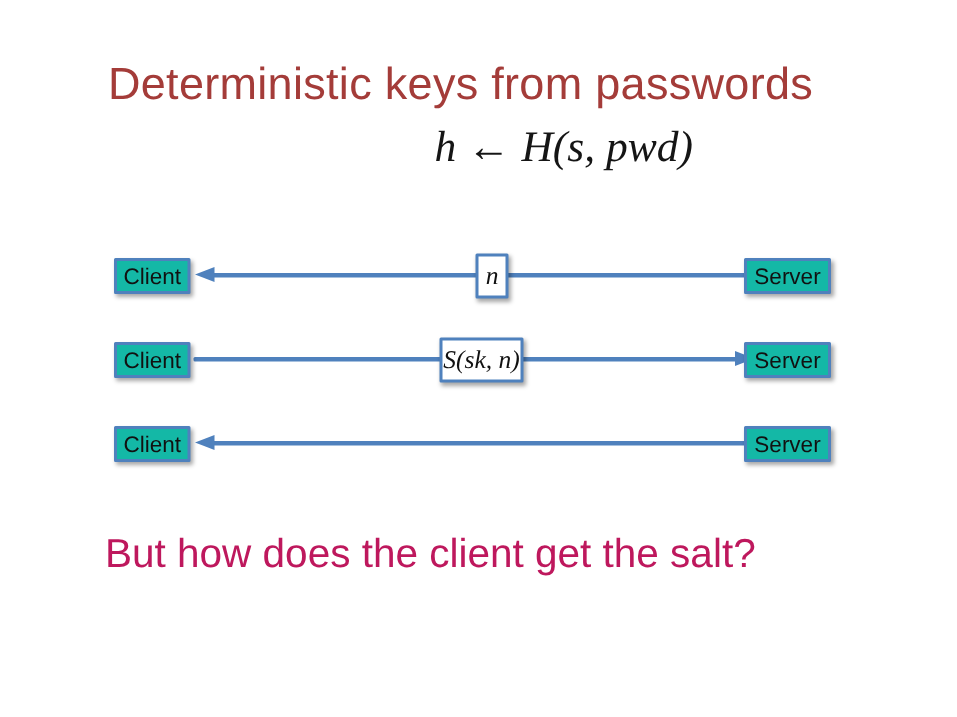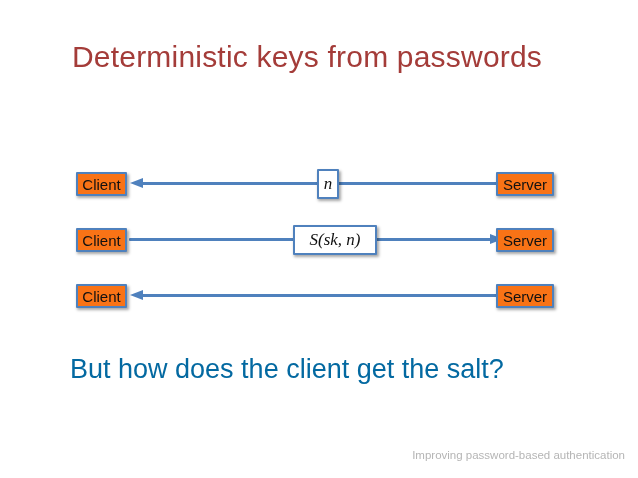--- a/index.html
+++ b/index.html
@@ -33,21 +33,21 @@
   }
   
   .msc-row{position:absolute;left:0;width:638px;height:24px;}
   .row-1{top:172px;}
   .row-2{top:228px;}
   .row-3{top:284px;}
   .actor-box{
     position:absolute;top:0;height:24px;
     box-sizing:border-box;
     border:2px solid #4F81BD;
-    background:#f97316;
+    background:#14b8a6;
     box-shadow:1.5px 2px 3px rgba(0,0,0,0.35);
     border-radius:1px;
     display:flex;align-items:center;justify-content:center;
     font-size:15px;color:#111;
   }
   .client-box{left:76px;width:51px;}
   .server-box{left:496px;width:58px;}
   .msc-line{
     position:absolute;top:10px;height:3px;
     background:#4F81BD;border-radius:1px;
@@ -65,45 +65,46 @@
     background:#fff;
     box-shadow:1.5px 2px 3px rgba(0,0,0,0.35);
     border-radius:1px;
     display:flex;align-items:center;justify-content:center;
     font-family:"Liberation Serif", serif;
     font-style:italic;
     font-size:17px;color:#111;
     white-space:nowrap;
   }
   .row-1 .message-box{left:317px;width:22px;}
-  .row-2 .message-box{left:293px;width:84px;}
+  .row-2 .message-box{left:293px;width:56px;}
   .row-3 .message-box{left:264px;width:124px;}
   .question{
     position:absolute;
     left:70px;top:354px;
     font-size:27px;
-    color:#0369a1;
+    color:#be185d;
     white-space:nowrap;
   }
   .footer{
     position:absolute;
     right:13px;top:449px;
     font-size:11.5px;
     color:#B5B5B5;
     white-space:nowrap;
   }
 </style>
 </head>
 <body>
 
 <div class="stage">
 
   <div class="slide-title">Deterministic keys from passwords</div>
 
   <div class="formula-block">
+    <div>h ← H(s, pwd)</div>
   </div>
 
   <div class="msc-row row-1">
     <div class="msc-line"></div>
     <div class="arrowhead arrow-left"></div>
     <div class="actor-box client-box">Client</div>
     <div class="message-box">n</div>
     <div class="actor-box server-box">Server</div>
   </div>
 
@@ -117,15 +118,14 @@
 
   <div class="msc-row row-3">
     <div class="msc-line"></div>
     <div class="arrowhead arrow-left"></div>
     <div class="actor-box client-box">Client</div>
     <div class="actor-box server-box">Server</div>
   </div>
 
   <div class="question">But how does the client get the salt?</div>
 
-  <div class="footer">Improving password-based authentication</div>
 
 </div>
 
 </body></html>

